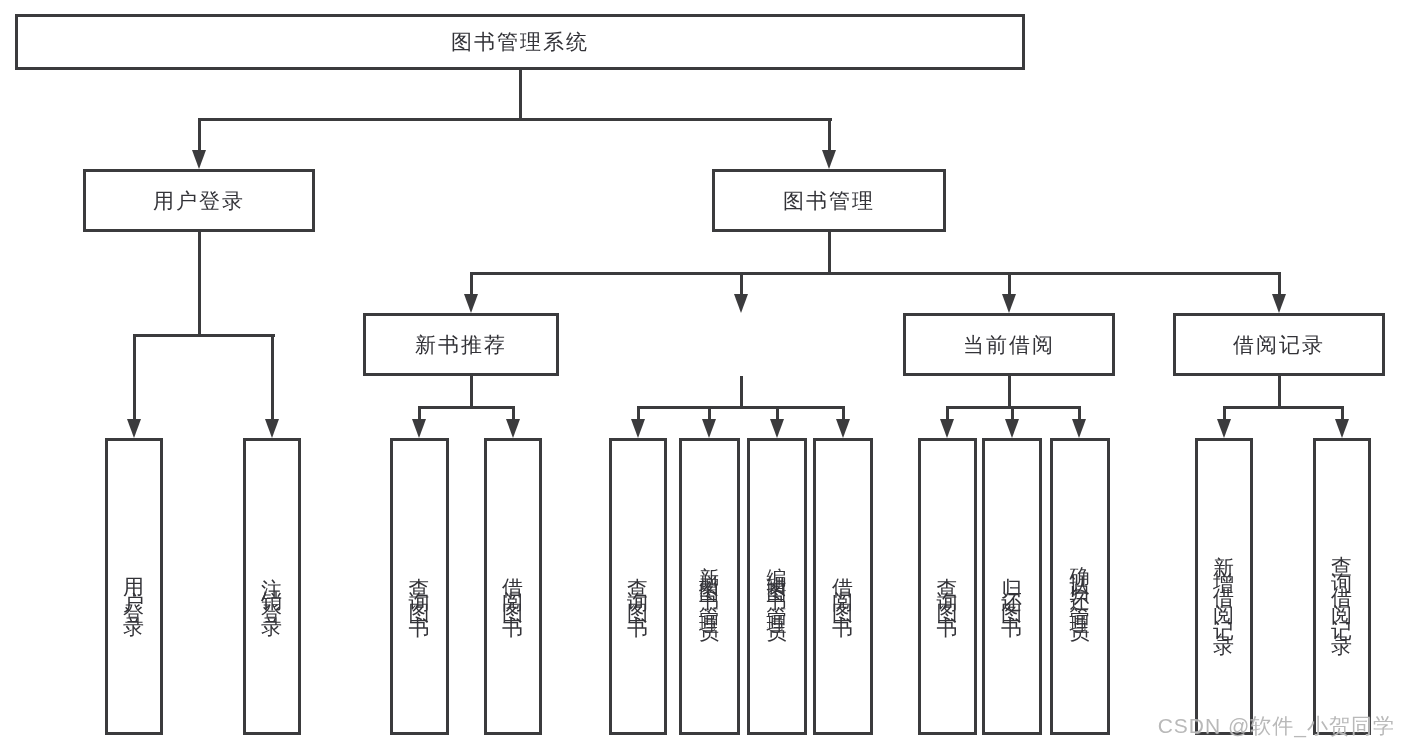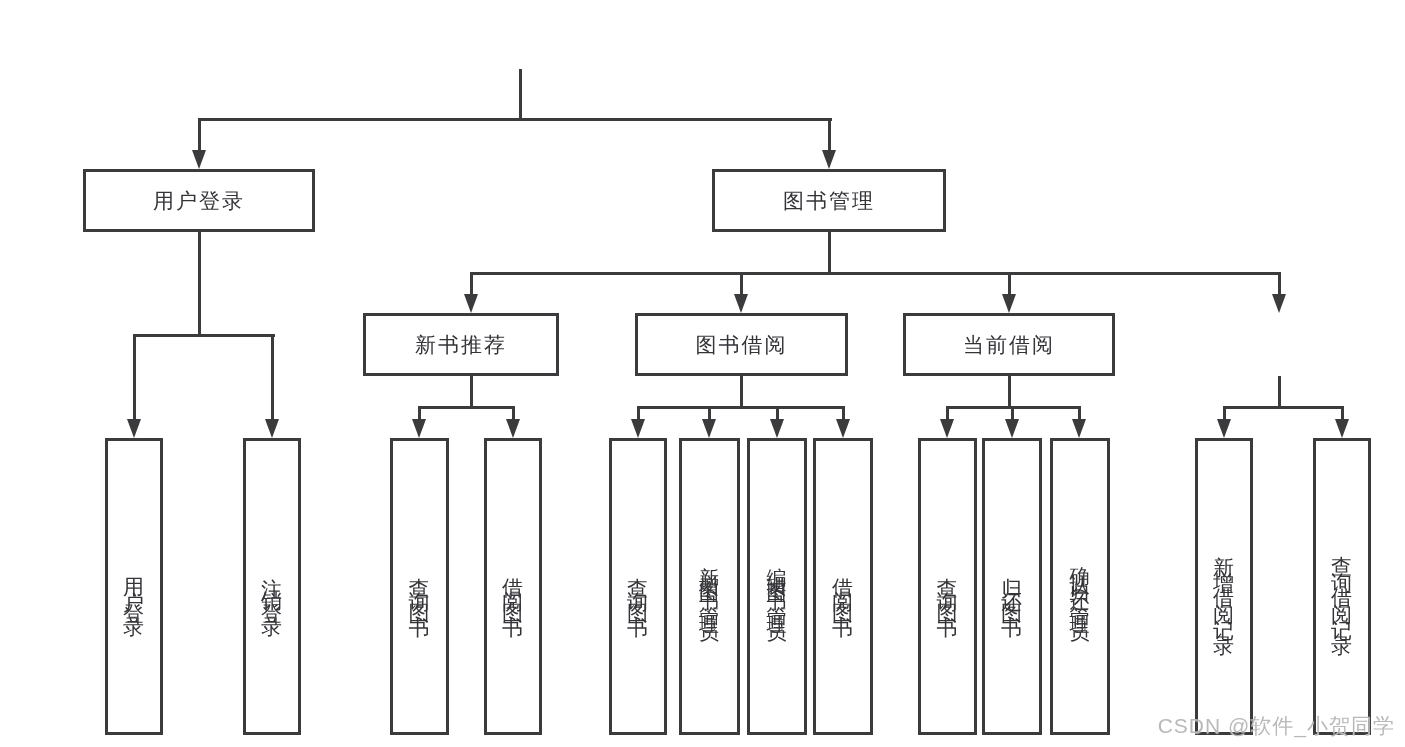--- a/index.html
+++ b/index.html
@@ -65,20 +65,21 @@
     z-index:10;
     text-shadow:0 1px 1px rgba(255,255,255,.6);
     margin-left:28px;
   }
 </style>
 </head>
 <body>
 
 <div class="canvas">
 
+  <div class="box hbox" style="left:15px;top:14px;width:1010px;height:56px">图书管理系统</div>
 
   <div class="vline" style="left:519px;top:69px;height:51px"></div>
   <div class="hline" style="left:198px;top:118px;width:634px"></div>
   <div class="vline" style="left:198px;top:118px;height:34px"></div>
   <div class="ahead" style="left:192px;top:150px"></div>
   <div class="vline" style="left:828px;top:118px;height:34px"></div>
   <div class="ahead" style="left:822px;top:150px"></div>
 
   <div class="box hbox" style="left:83px;top:169px;width:232px">用户登录</div>
   <div class="box hbox" style="left:712px;top:169px;width:234px">图书管理</div>
@@ -95,22 +96,22 @@
   <div class="vline" style="left:470px;top:272px;height:24px"></div>
   <div class="ahead" style="left:464px;top:294px"></div>
   <div class="vline" style="left:740px;top:272px;height:24px"></div>
   <div class="ahead" style="left:734px;top:294px"></div>
   <div class="vline" style="left:1008px;top:272px;height:24px"></div>
   <div class="ahead" style="left:1002px;top:294px"></div>
   <div class="vline" style="left:1278px;top:272px;height:24px"></div>
   <div class="ahead" style="left:1272px;top:294px"></div>
 
   <div class="box hbox" style="left:363px;top:313px;width:196px">新书推荐</div>
-  <div class="box hbox" style="left:635px;top:313px;width:213px">图书借阅</div>
   <div class="box hbox" style="left:903px;top:313px;width:212px">当前借阅</div>
+  <div class="box hbox" style="left:1173px;top:313px;width:212px">借阅记录</div>
 
   <div class="vline" style="left:470px;top:376px;height:32px"></div>
   <div class="hline" style="left:418px;top:406px;width:97px"></div>
   <div class="vline" style="left:418px;top:406px;height:16px"></div>
   <div class="ahead" style="left:412px;top:419px"></div>
   <div class="vline" style="left:512px;top:406px;height:16px"></div>
   <div class="ahead" style="left:506px;top:419px"></div>
 
   <div class="vline" style="left:740px;top:376px;height:32px"></div>
   <div class="hline" style="left:637px;top:406px;width:207px"></div>

